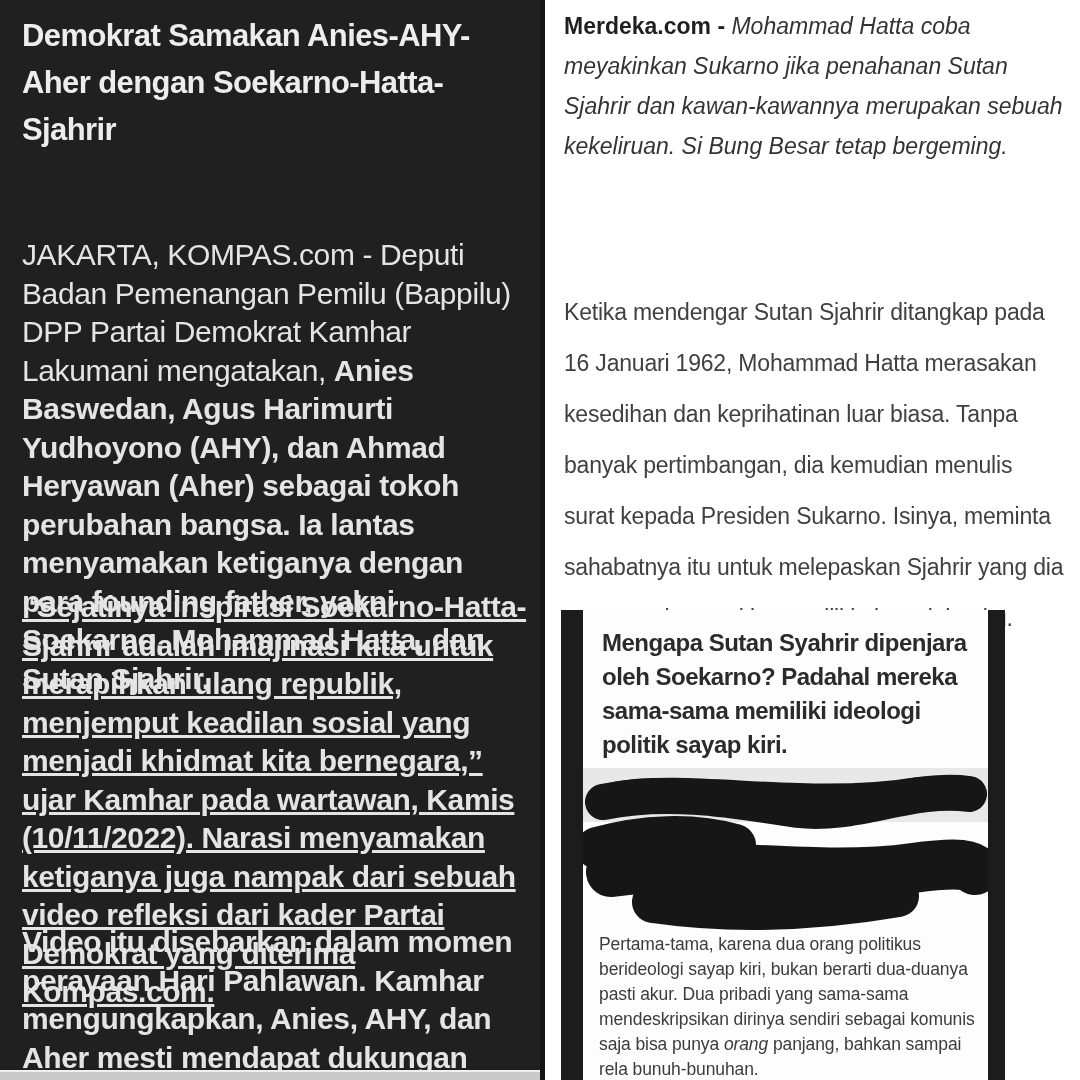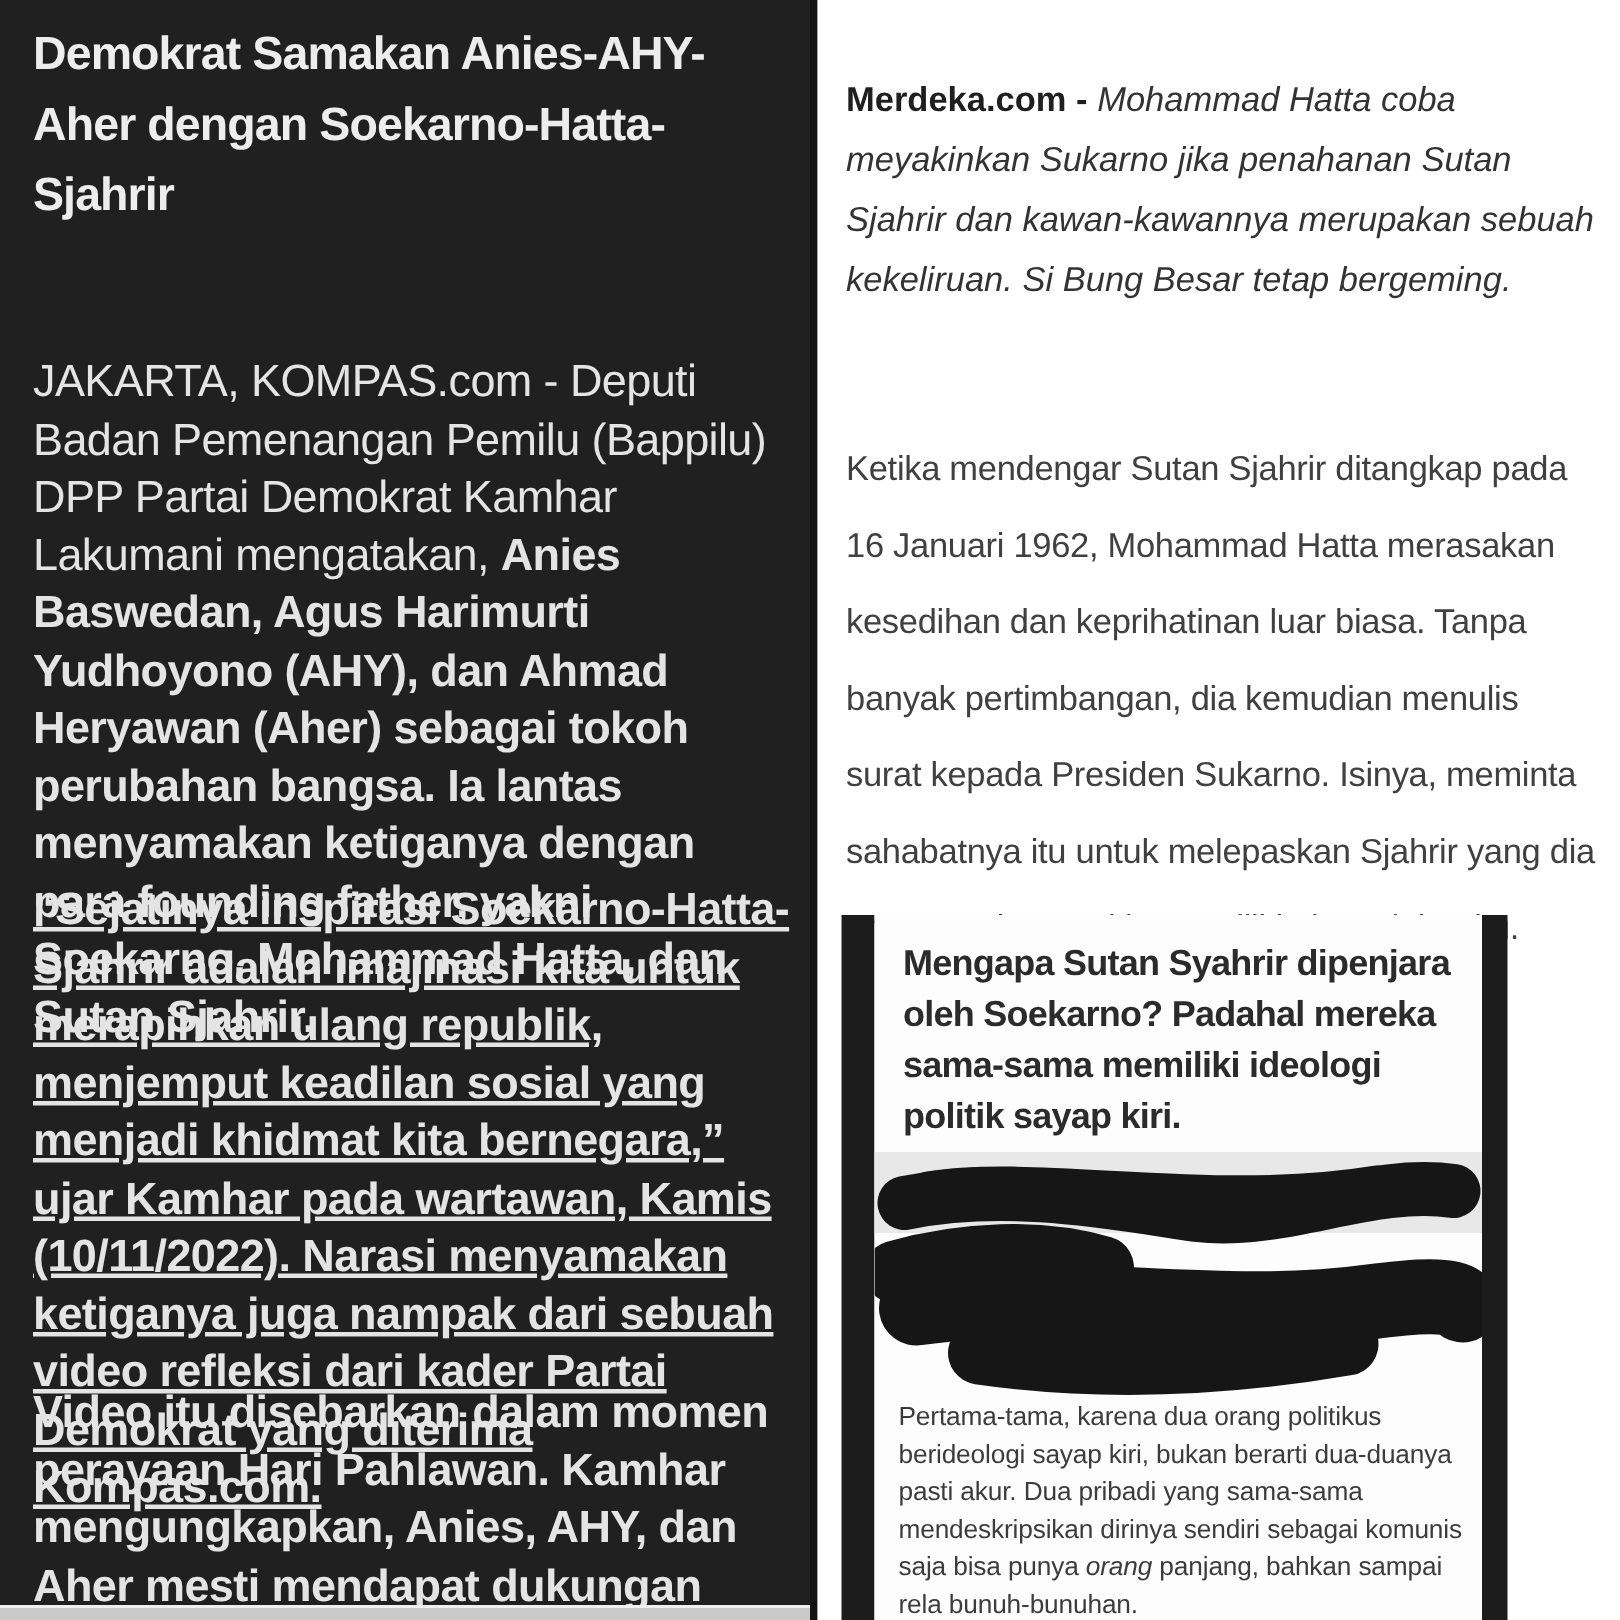--- a/index.html
+++ b/index.html
@@ -1,19 +1,19 @@
 <!DOCTYPE html>
 <html><head>
 <meta charset="utf-8">
 <style>
   * { margin: 0; padding: 0; box-sizing: border-box; }
   html, body { width: 1080px; height: 1080px; overflow: hidden; }
   body { font-family: "Liberation Sans", sans-serif; }
 
-  .page { position: relative; width: 1080px; height: 1080px; background: #14b8a6; }
+  .page { position: relative; width: 1080px; height: 1080px; background: #6d28d9; }
 
   
   .left-panel {
     position: absolute; left: 0; top: 0; width: 544px; height: 1080px;
     background: #202020; color: #e4e4e4;
   }
   .panel-divider {
     position: absolute; left: 540px; top: 0; width: 5px; height: 1080px;
     background: #141414;
   }
@@ -33,21 +33,21 @@
     background: #c9c9c9; border-top: 2px solid #efefef;
   }
 
   
   .right-panel {
     position: absolute; left: 545px; top: 0; width: 535px; height: 1080px;
     background: #ffffff; color: #3e3e3e;
   }
   .lead {
     position: absolute; left: 19px; top: 6px; width: 500px;
-    font-size: 23px; line-height: 40px; color: #333333; margin-top: 40px;
+    font-size: 23px; line-height: 40px; color: #333333;
   }
   .lead b { font-weight: bold; font-style: normal; color: #1f1f1f; }
   .lead em { font-style: italic; }
   .author {
     position: absolute; left: 19px; top: 204px;
     font-size: 23px; font-weight: bold; font-style: italic; color: #2d2d2d;
   }
   .body-para {
     position: absolute; left: 19px; top: 287px; width: 502px;
     font-size: 23px; line-height: 51px; color: #404040; letter-spacing: -0.2px;

